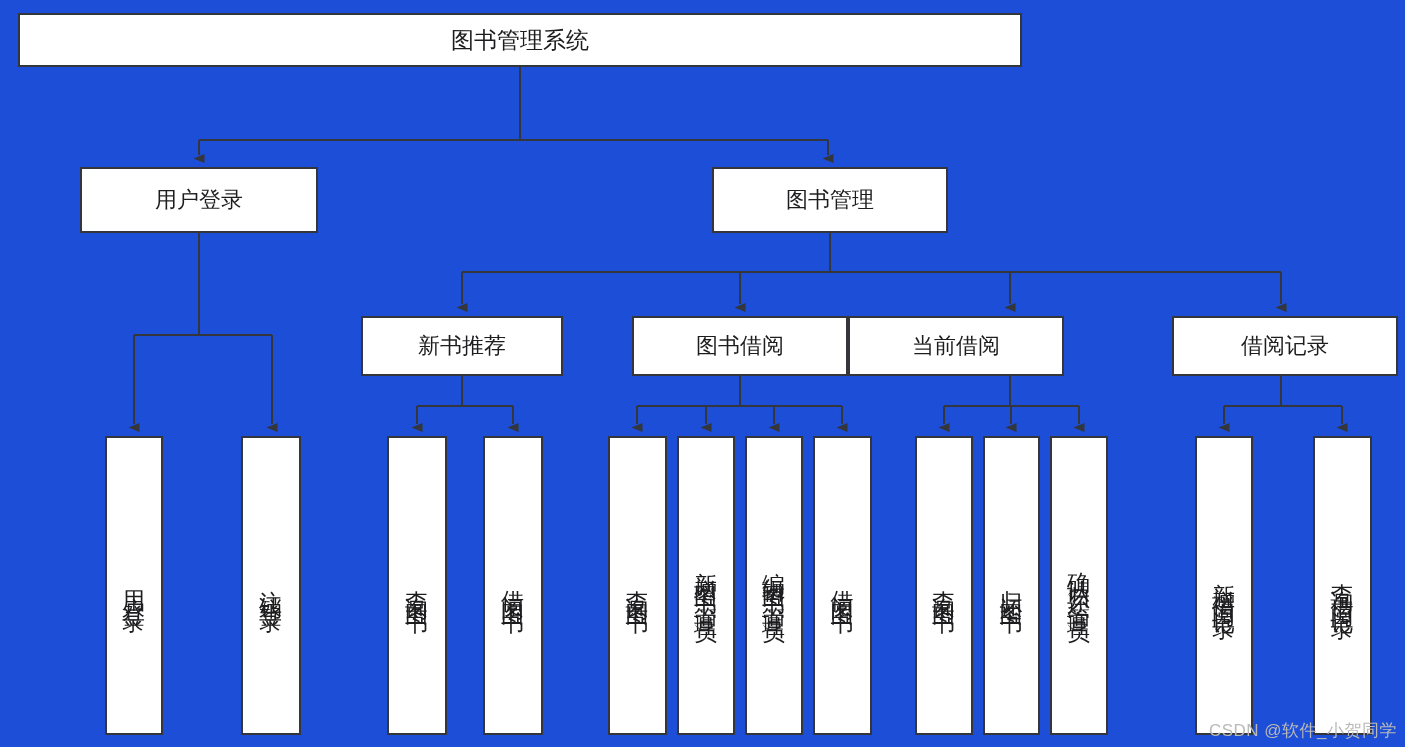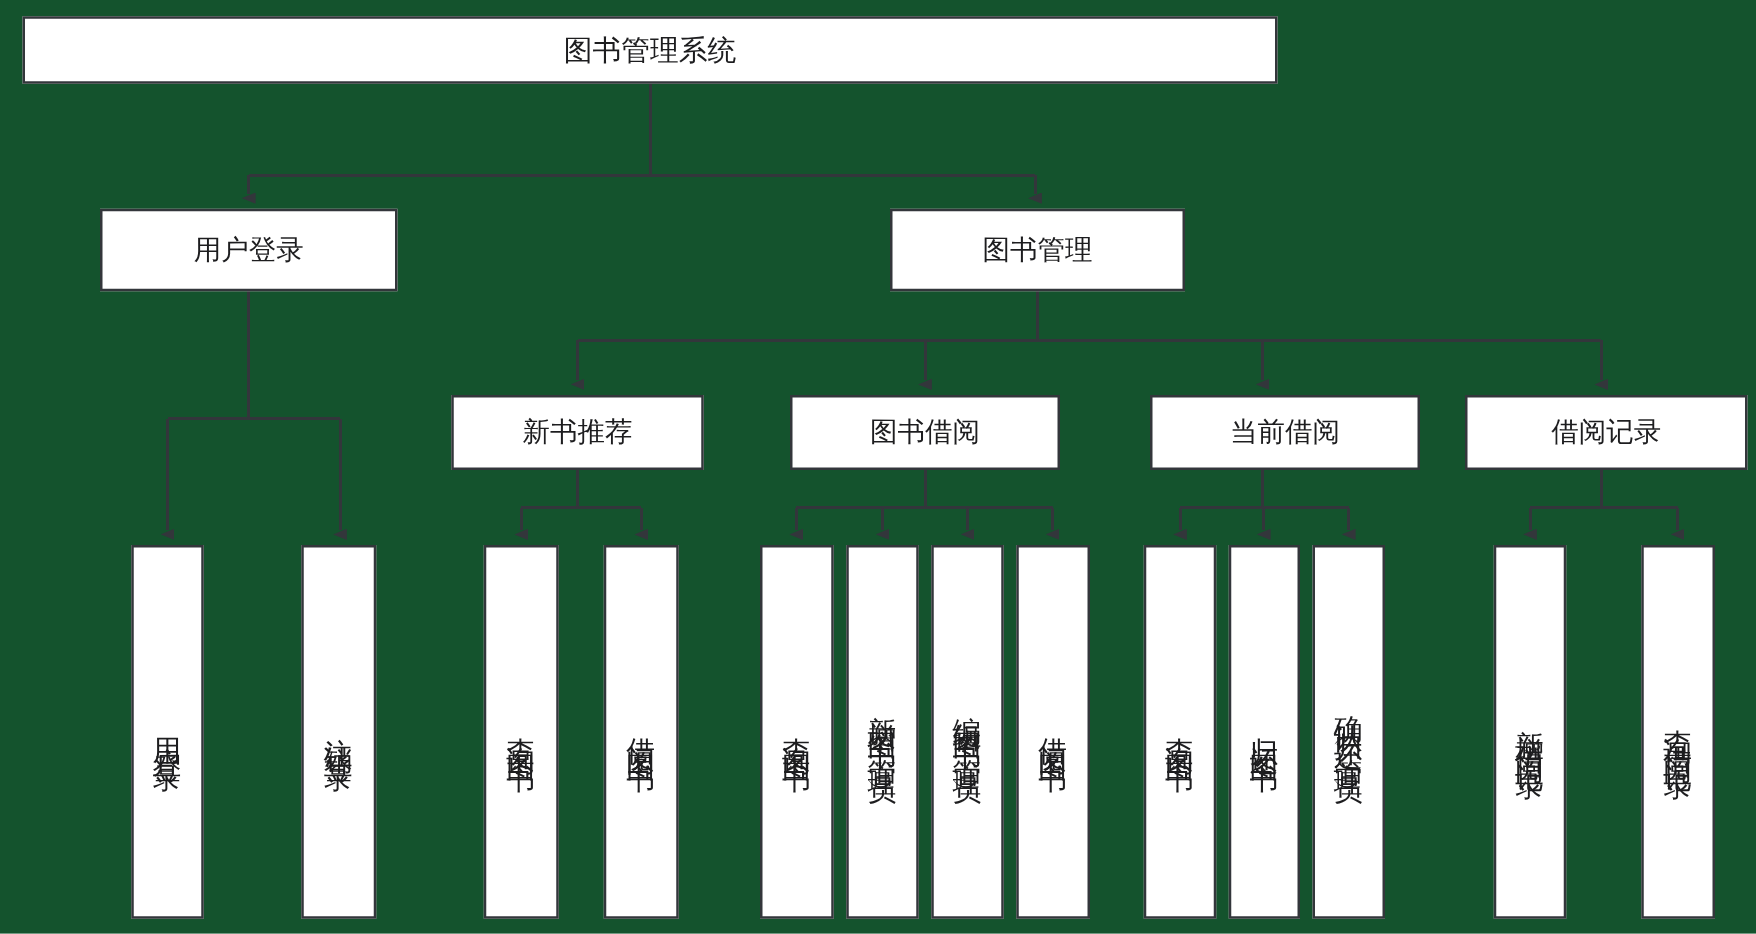--- a/index.html
+++ b/index.html
@@ -6,21 +6,21 @@
   html,body{margin:0;padding:0;background:#ffffff;}
   body{
     font-family:"Liberation Sans","DejaVu Sans",sans-serif;
     color:#1a1a1a;
     -webkit-font-smoothing:antialiased;
   }
   #canvas{
     position:relative;
     width:1405px;
     height:747px;
-    background:#14532d;
+    background:#1d4ed8;
     overflow:hidden;
   }
   
   #connectors{
     position:absolute;
     left:0; top:0;
     width:1405px; height:747px;
     pointer-events:none;
   }
   
@@ -139,21 +139,21 @@
   <div class="node h" style="left: 361px; top: 316px; width: 202px; height: 60px;">
     <span class="label">新书推荐</span>
   </div>
 
   <div class="node h" style="left: 712px; top: 167px; width: 236px; height: 66px;">
     <span class="label">图书管理</span>
   </div>
   <div class="node h" style="left: 632px; top: 316px; width: 216px; height: 60px;">
     <span class="label">图书借阅</span>
   </div>
-  <div class="node h" style="left: 920px; top: 316px; width: 216px; height: 60px;">
+  <div class="node h" style="left: 848px; top: 316px; width: 216px; height: 60px;">
     <span class="label">当前借阅</span>
   </div>
   <div class="node h" style="left: 1172px; top: 316px; width: 226px; height: 60px;">
     <span class="label">借阅记录</span>
   </div>
 
   <div class="node leaf" style="left: 105px; top: 436px; width: 58px; height: 299px;">
     <span class="label">用户登录</span>
   </div>
   <div class="node leaf" style="left: 241px; top: 436px; width: 60px; height: 299px;">
@@ -186,13 +186,14 @@
   <div class="node leaf" style="left: 1050px; top: 436px; width: 58px; height: 299px;">
     <span class="label">确认归还（管理员）</span>
   </div>
   <div class="node leaf" style="left: 1195px; top: 436px; width: 58px; height: 299px;">
     <span class="label">新增借阅记录</span>
   </div>
   <div class="node leaf" style="left: 1313px; top: 436px; width: 59px; height: 299px;">
     <span class="label">查询借阅记录</span>
   </div>
 
+  <div id="watermark">CSDN @软件_小贺同学</div>
 </div>
 
 </body></html>

